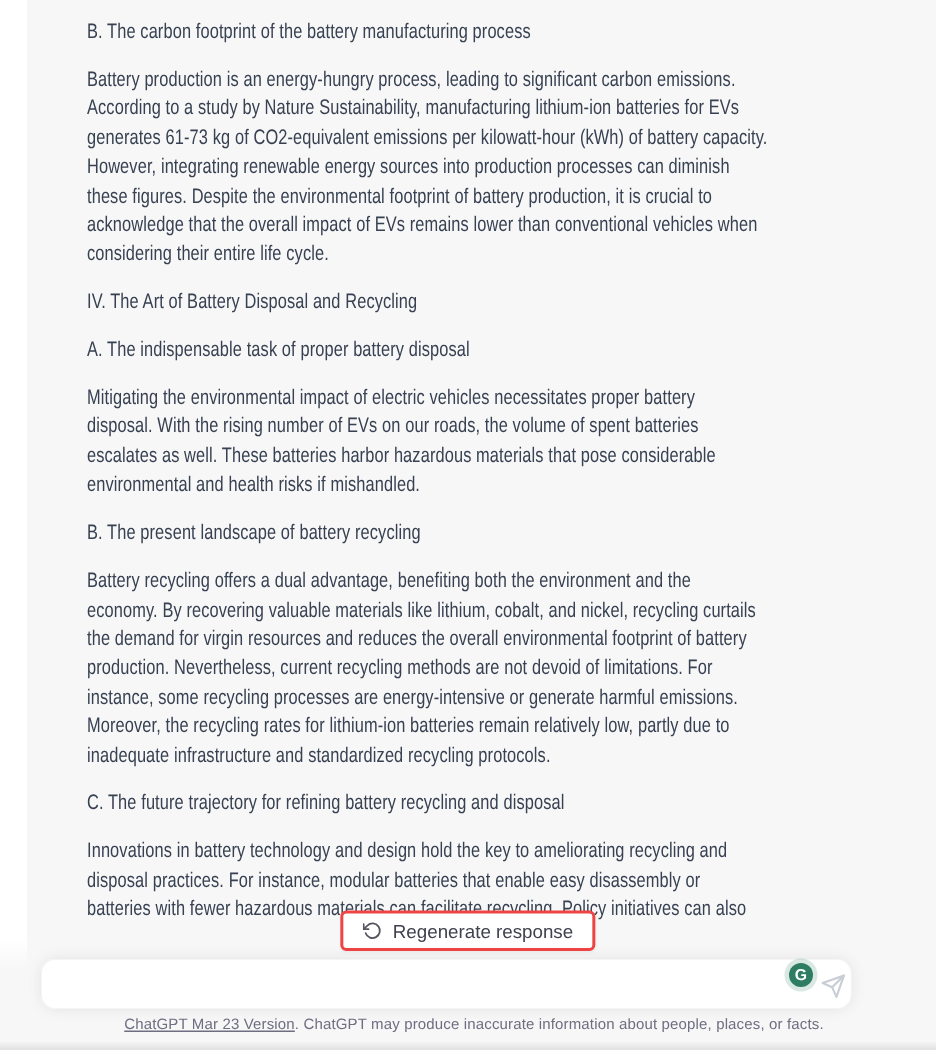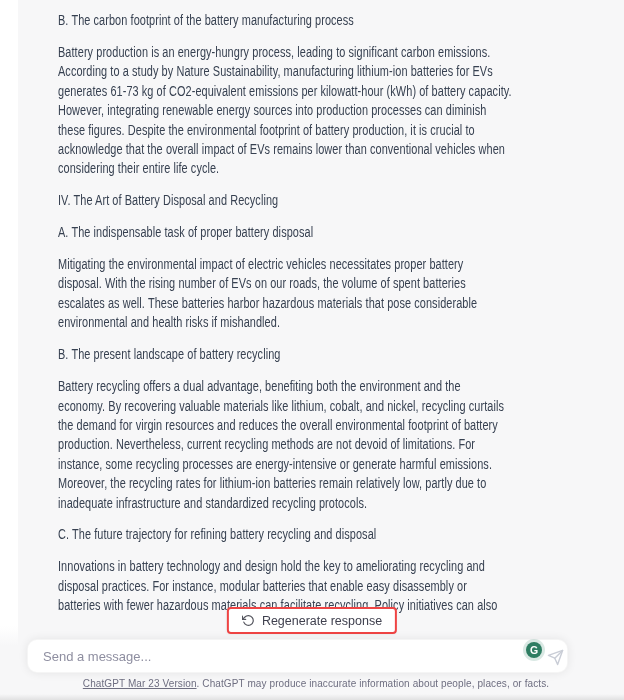--- a/index.html
+++ b/index.html
@@ -110,21 +110,20 @@
 
 <button class="regen">
   <svg viewBox="0 0 24 24" fill="none" stroke="currentColor" stroke-width="2.2" stroke-linecap="round" stroke-linejoin="round">
     <polyline points="1 4 1 10 7 10"></polyline>
     <path d="M3.5 15a9 9 0 1 0 2.1-9.4L1 10"></path>
   </svg>
   <span>Regenerate response</span>
 </button>
 
 <div class="input-box">
-  <input type="text" placeholder="Send a message..." style="">
   <div class="gram">G</div>
   <div class="send">
     <svg viewBox="0 0 24 24" fill="none" stroke="currentColor" stroke-width="2" stroke-linecap="round" stroke-linejoin="round">
       <line x1="22" y1="2" x2="11" y2="13"></line>
       <polygon points="22 2 15 22 11 13 2 9 22 2"></polygon>
     </svg>
   </div>
 </div>
 
 <div class="footer">

